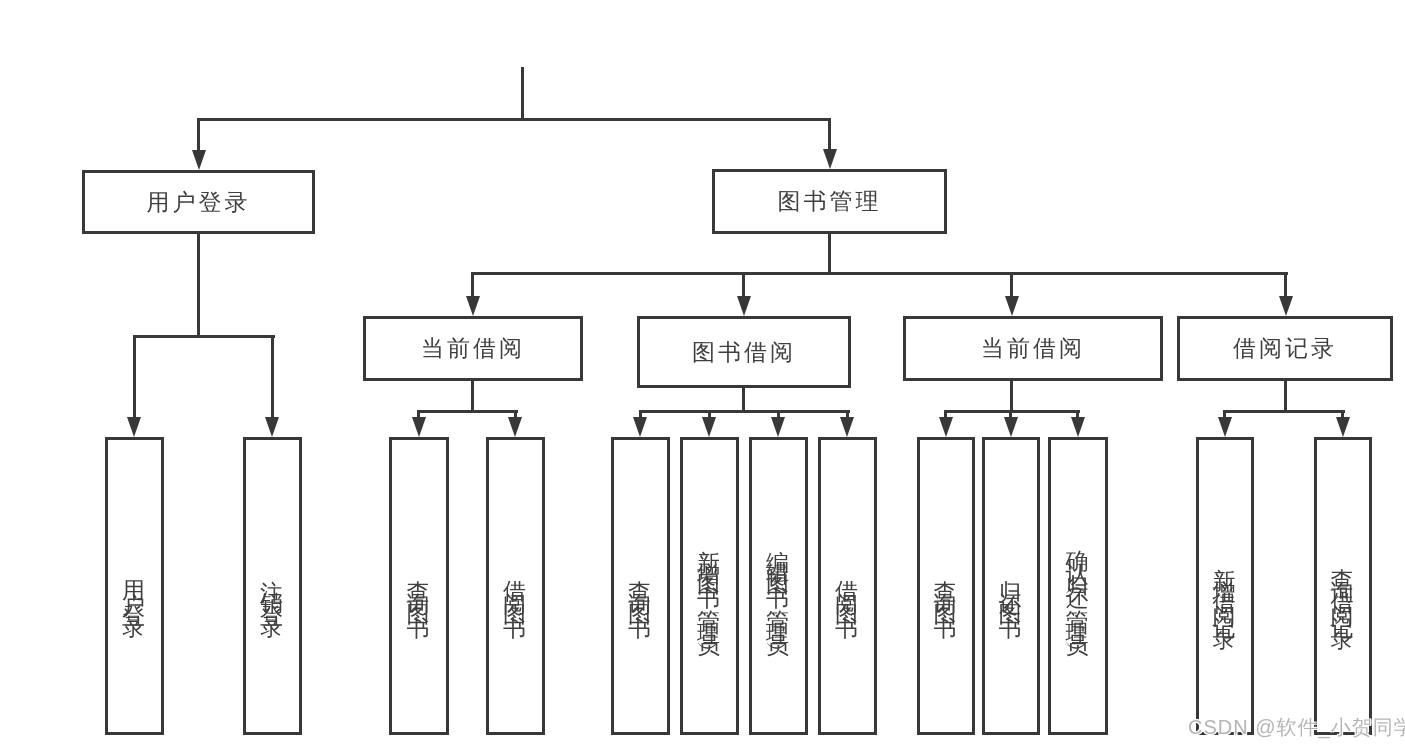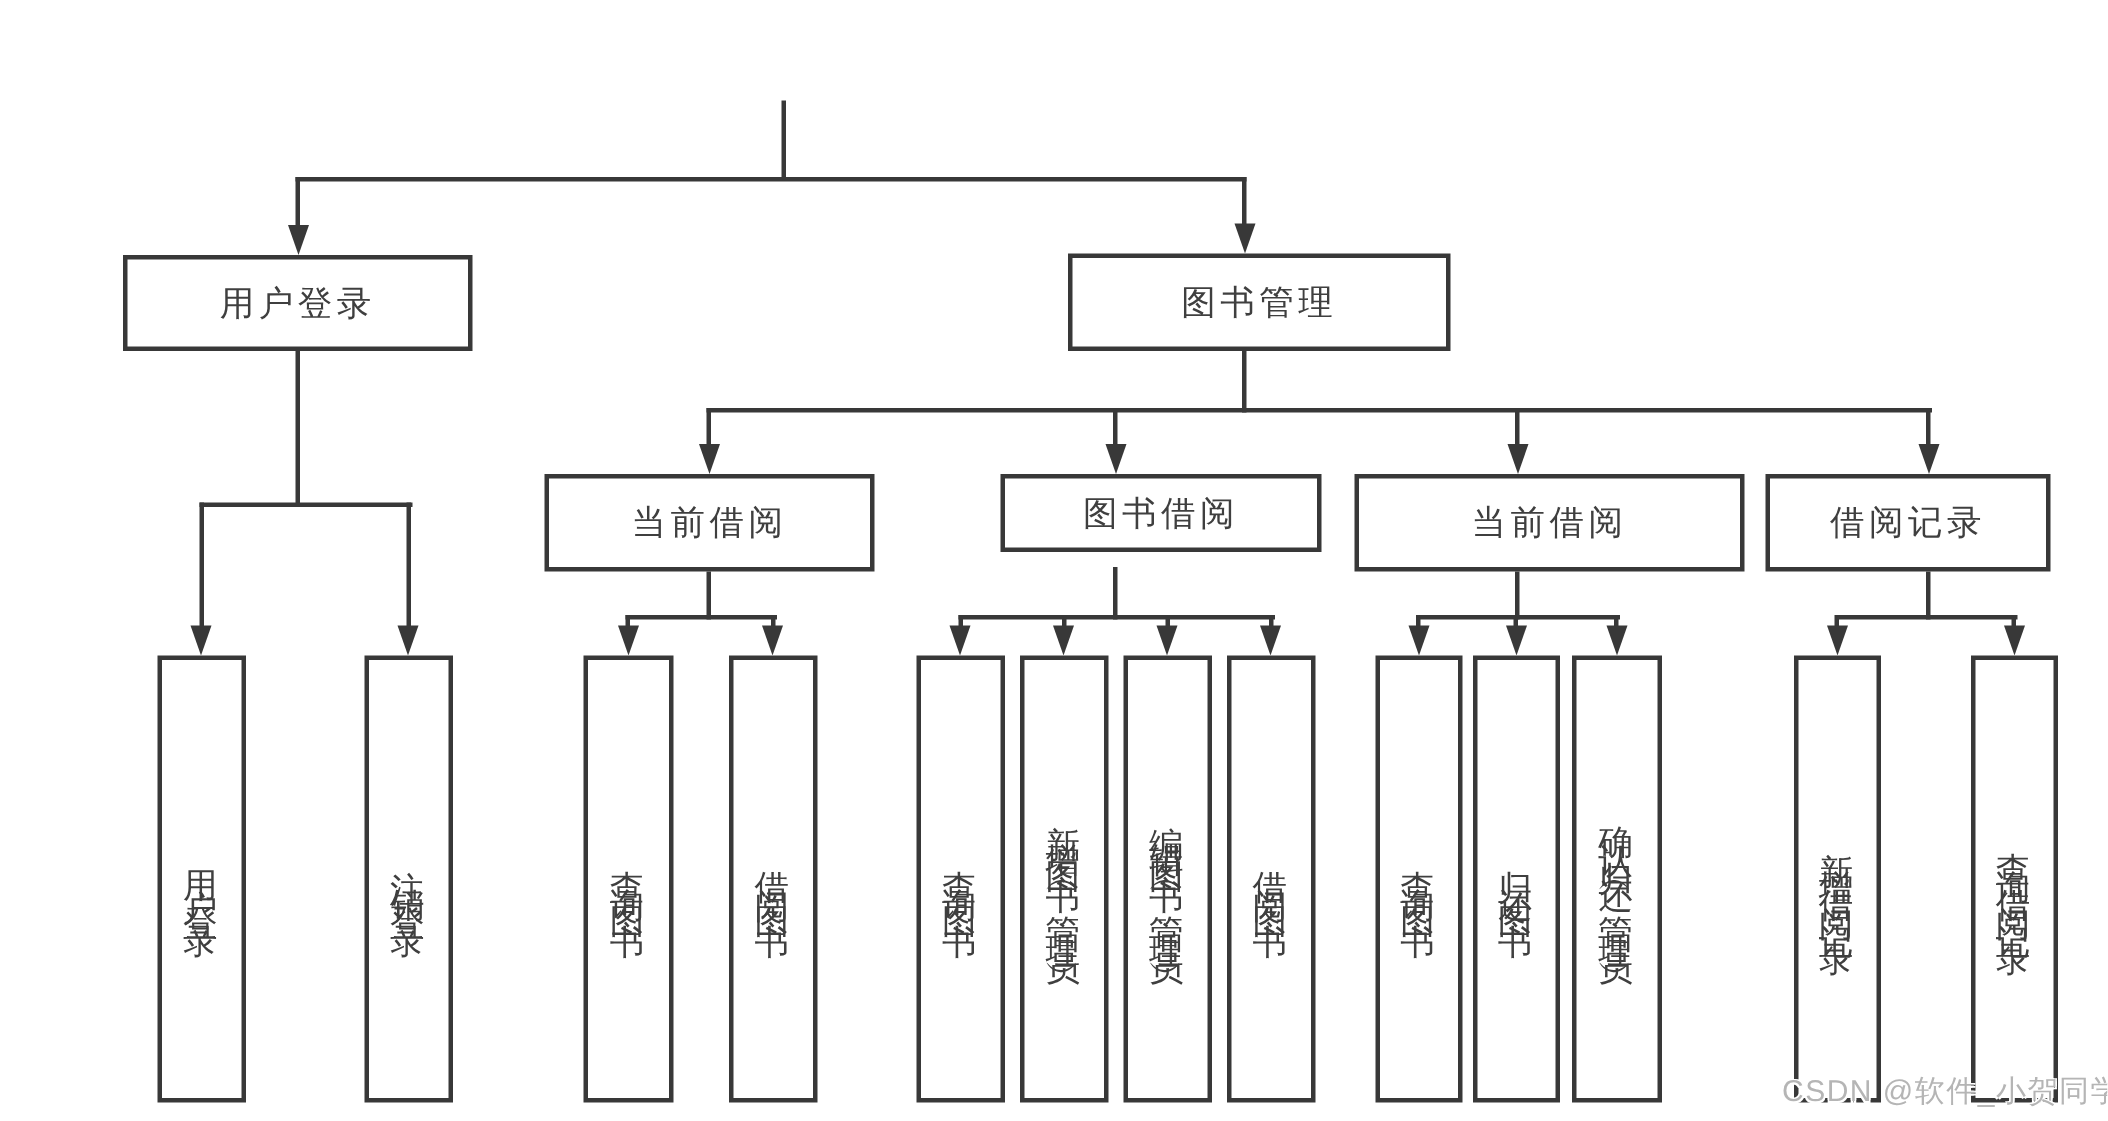--- a/index.html
+++ b/index.html
@@ -93,34 +93,34 @@
     <div class="vl" style="left:1223px;top:410px;height:10px"></div>
     <div class="ah" style="left:1218px;top:417px"></div>
     <div class="vl" style="left:1341px;top:410px;height:10px"></div>
     <div class="ah" style="left:1336px;top:417px"></div>
   </div>
 
 
   <div class="box" style="left:82px;top:170px;width:233px;height:64px">
     <span>用户登录</span>
   </div>
-  <div class="box" style="left:712px;top:169px;width:255px;height:65px">
+  <div class="box" style="left:712px;top:169px;width:235px;height:65px">
     <span>图书管理</span>
   </div>
 
   <div class="box" style="left:363px;top:316px;width:220px;height:65px">
     <span>当前借阅</span>
   </div>
-  <div class="box" style="left:667px;top:316px;width:214px;height:52px">
+  <div class="box" style="left:637px;top:316px;width:214px;height:72px">
     <span>图书借阅</span>
   </div>
   <div class="box" style="left:903px;top:316px;width:260px;height:65px">
     <span>当前借阅</span>
   </div>
-  <div class="box" style="left:1177px;top:316px;width:190px;height:65px">
+  <div class="box" style="left:1177px;top:316px;width:216px;height:65px">
     <span>借阅记录</span>
   </div>
 
   <div class="box vbox" style="left:105px;top:437px;width:59px;height:298px">
     <span>用户登录</span>
   </div>
   <div class="box vbox" style="left:243px;top:437px;width:59px;height:298px">
     <span>注销登录</span>
   </div>
 

